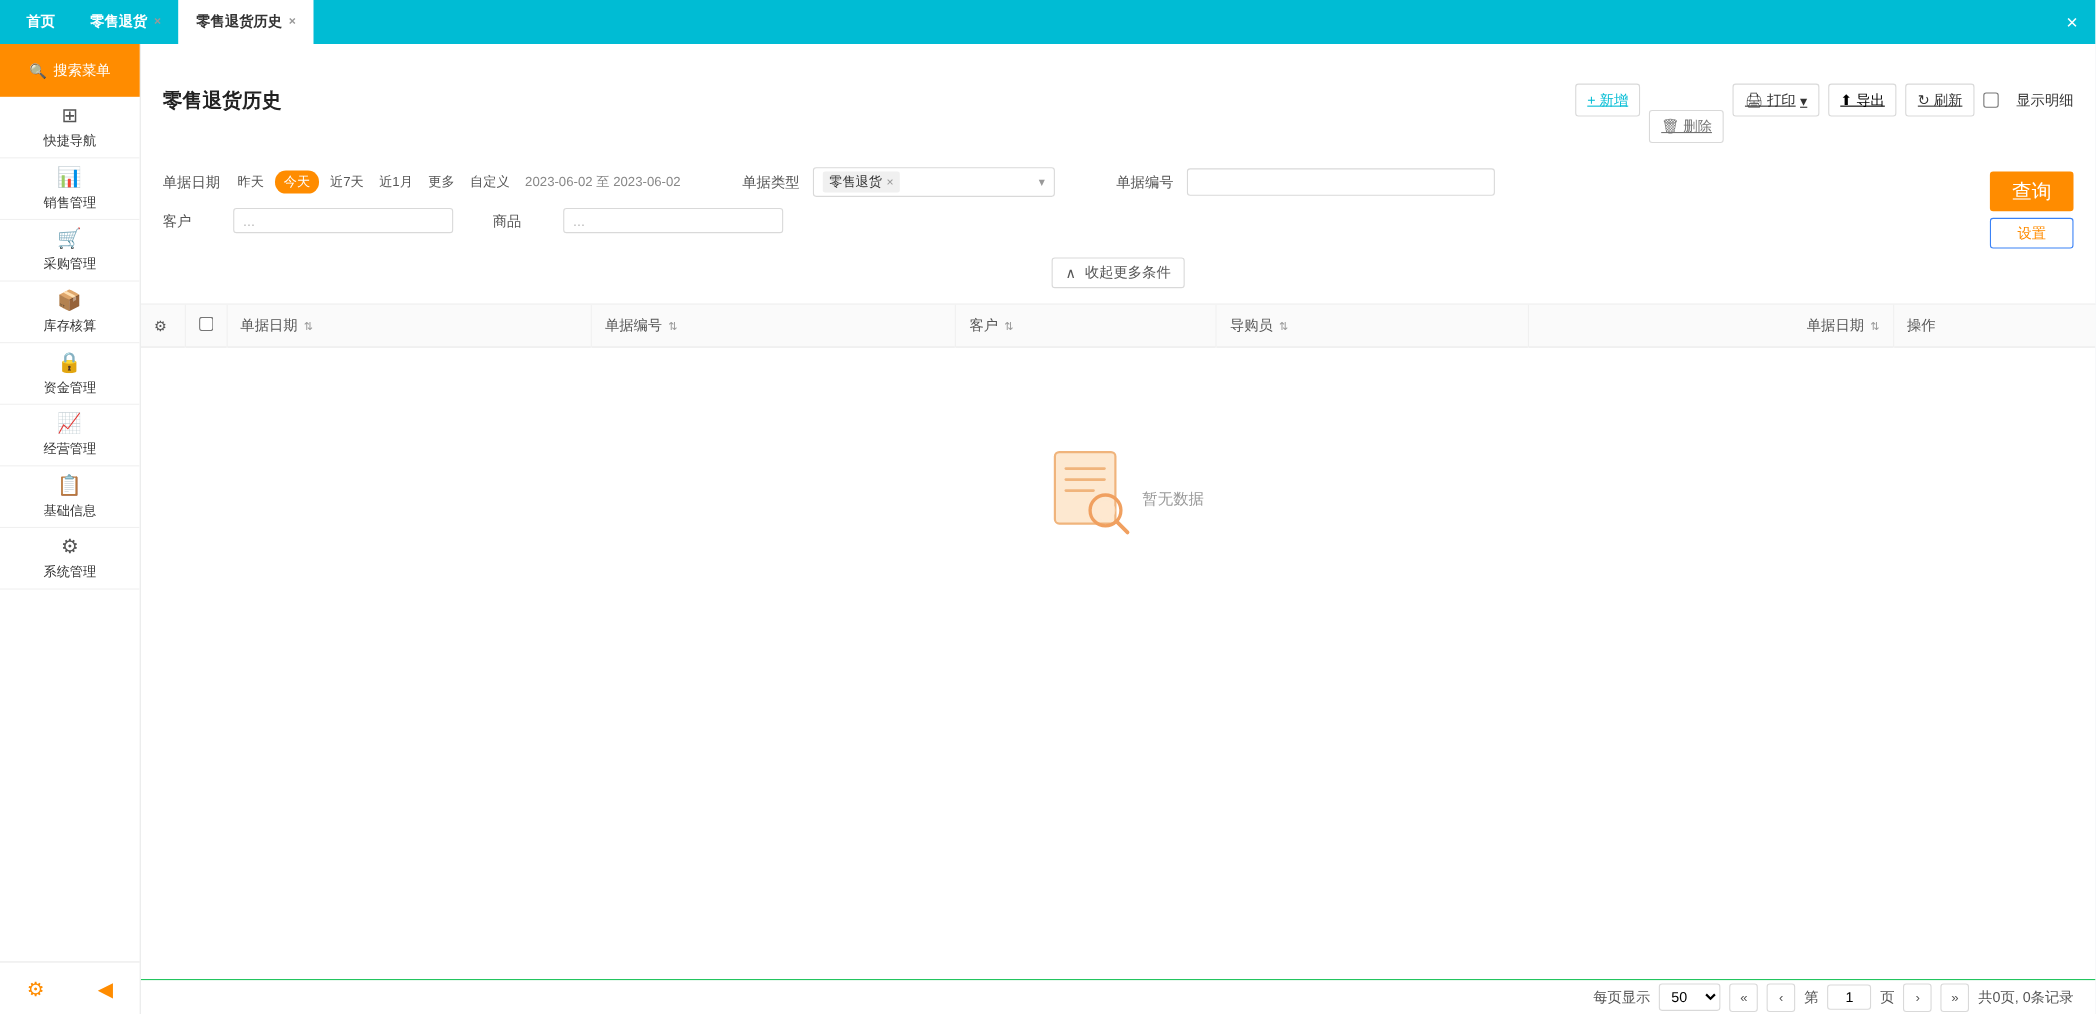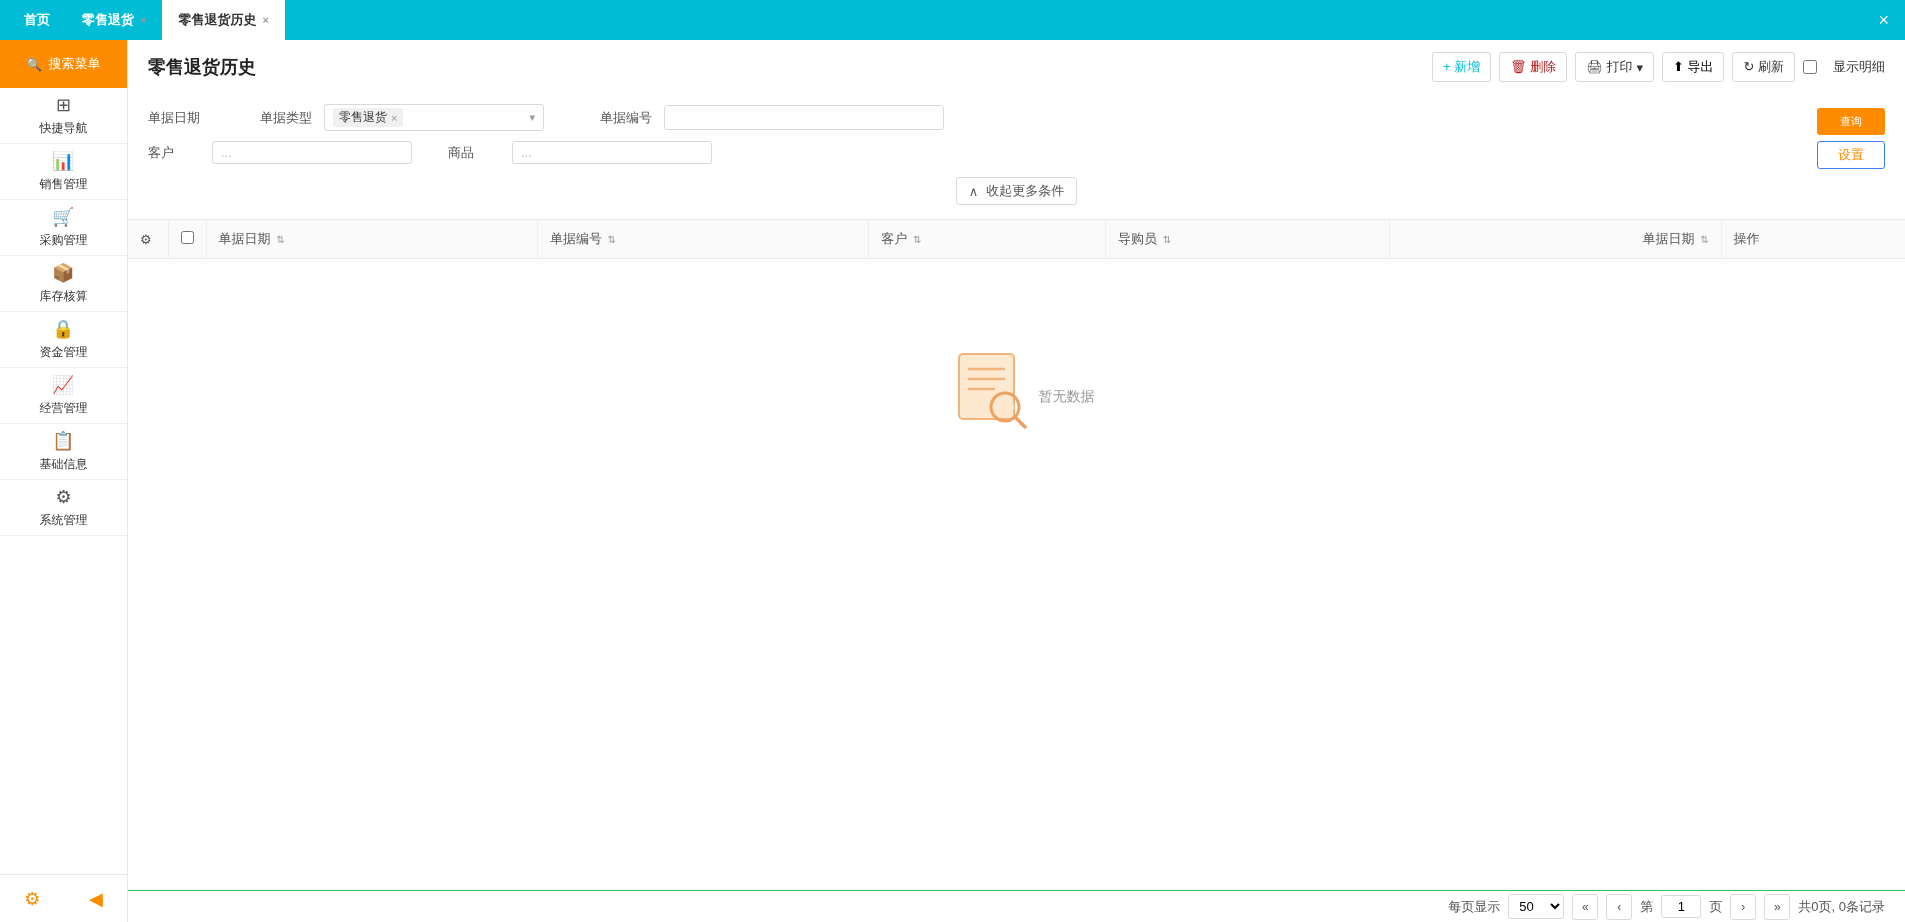--- a/index.html
+++ b/index.html
@@ -144,23 +144,24 @@
       display: flex;
       align-items: center;
       gap: 4px;
       padding: 5px 10px;
       font-size: 13px;
       border: 1px solid #d9d9d9;
       background: #fff;
       border-radius: 3px;
       cursor: pointer;
       color: #333;
+      text-decoration: underline;
     }
     .toolbar-btn.new-btn { color: #00bcd4; border-color: #d9d9d9; }
-    .toolbar-btn.del-btn { color: #b91c1c; border-color: #d9d9d9; }
+    .toolbar-btn.del-btn { color: #737373; border-color: #d9d9d9; margin-top: 48px; }
     .toolbar-btn.print-btn { color: #333; }
     .toolbar-btn.export-btn { color: #000000; }
     .toolbar-btn.refresh-btn { color: #333; }
     .show-detail-wrap {
       display: flex;
       align-items: center;
       gap: 16px;
       font-size: 13px;
       color: #333;
     }
@@ -265,21 +266,21 @@
       gap: 6px;
       margin-left: auto;
       padding-right: 0;
     }
     .query-btn {
       background: #ff8c00;
       color: #fff;
       border: none;
       border-radius: 3px;
       padding: 6px 20px;
-      font-size: 11px;
+      font-size: 18px;
       cursor: pointer;
     }
     .settings-btn {
       background: #fff;
       color: #ff8c00;
       border: 1px solid #3b82f6;
       border-radius: 3px;
       padding: 4px 20px;
       font-size: 13px;
       cursor: pointer;
@@ -480,20 +481,29 @@
     </div>
 
     <div class="filter-area">
       <div style="display:flex; align-items:flex-start; gap:16px;">
         <div style="flex:1;">
 
           <div class="filter-row-inline" style="display:flex; align-items:center; gap:16px; margin-bottom:10px;">
 
             <div class="filter-group">
               <span class="filter-label">单据日期</span>
+              <div class="date-filters">
+                <span class="date-btn">昨天</span>
+                <span class="date-btn active">今天</span>
+                <span class="date-btn">近7天</span>
+                <span class="date-btn">近1月</span>
+                <span class="date-btn">更多</span>
+                <span class="date-btn">自定义</span>
+                <span class="date-range">2023-06-02 至 2023-06-02</span>
+              </div>
             </div>
 
             <div class="filter-group" style="margin-left:40px;">
               <span class="filter-label">单据类型</span>
               <div class="filter-select" style="min-width:220px;">
                 <div class="filter-select-tag">
                   <span>零售退货</span>
                   <span class="tag-close">×</span>
                 </div>
                 <span class="filter-select-arrow">▾</span>

